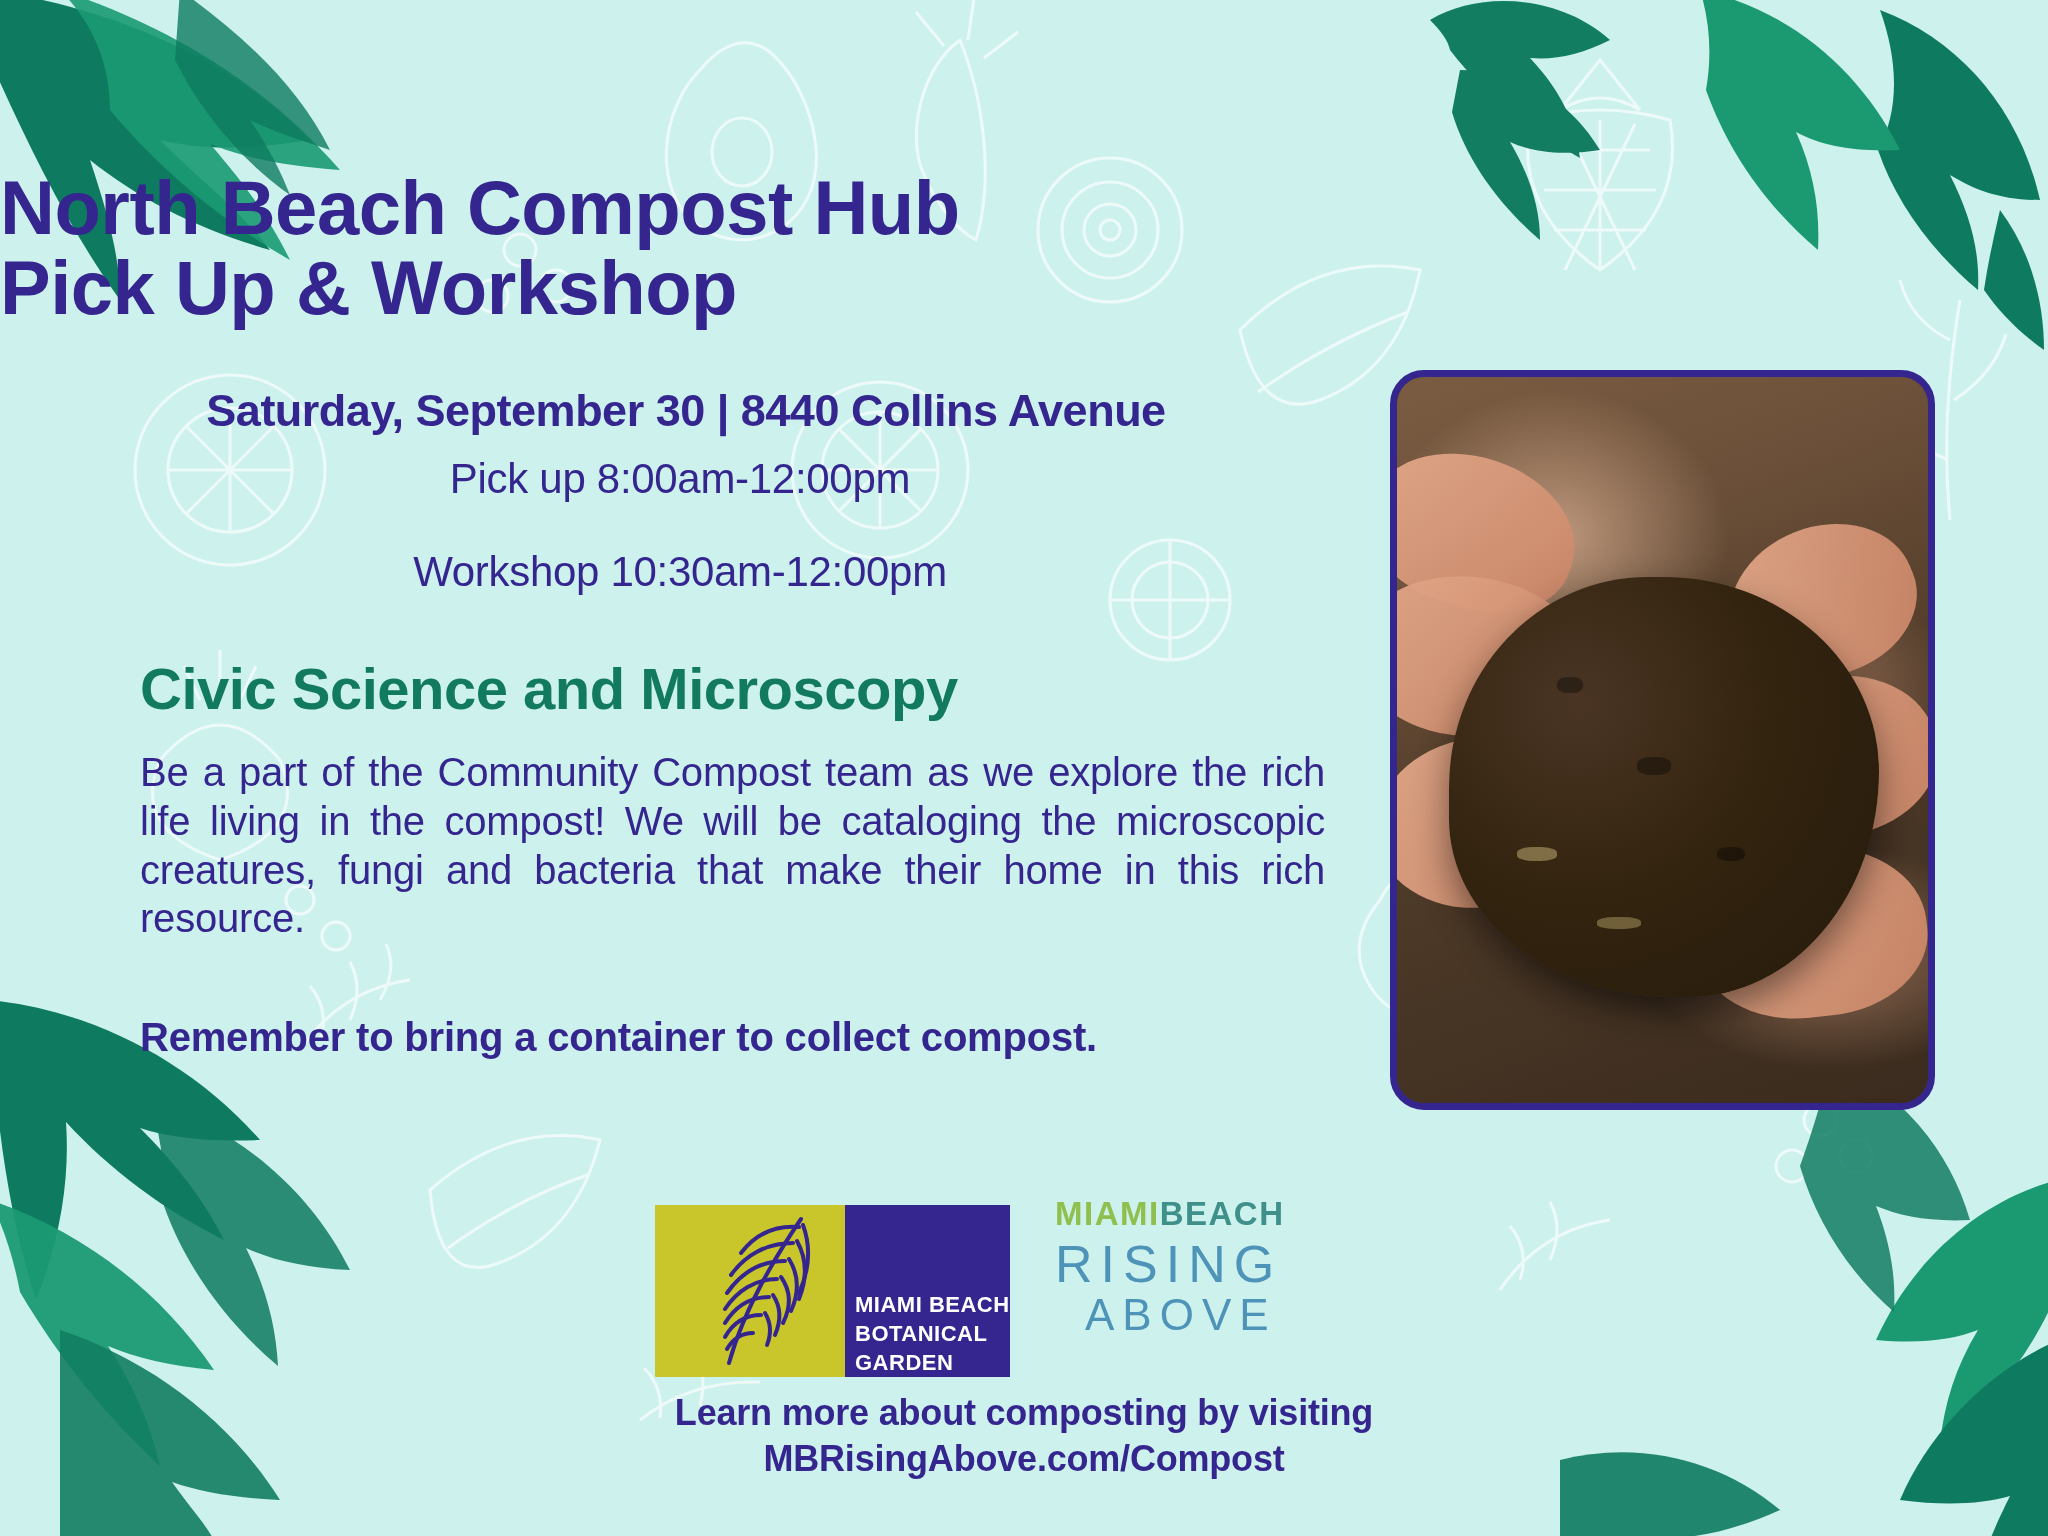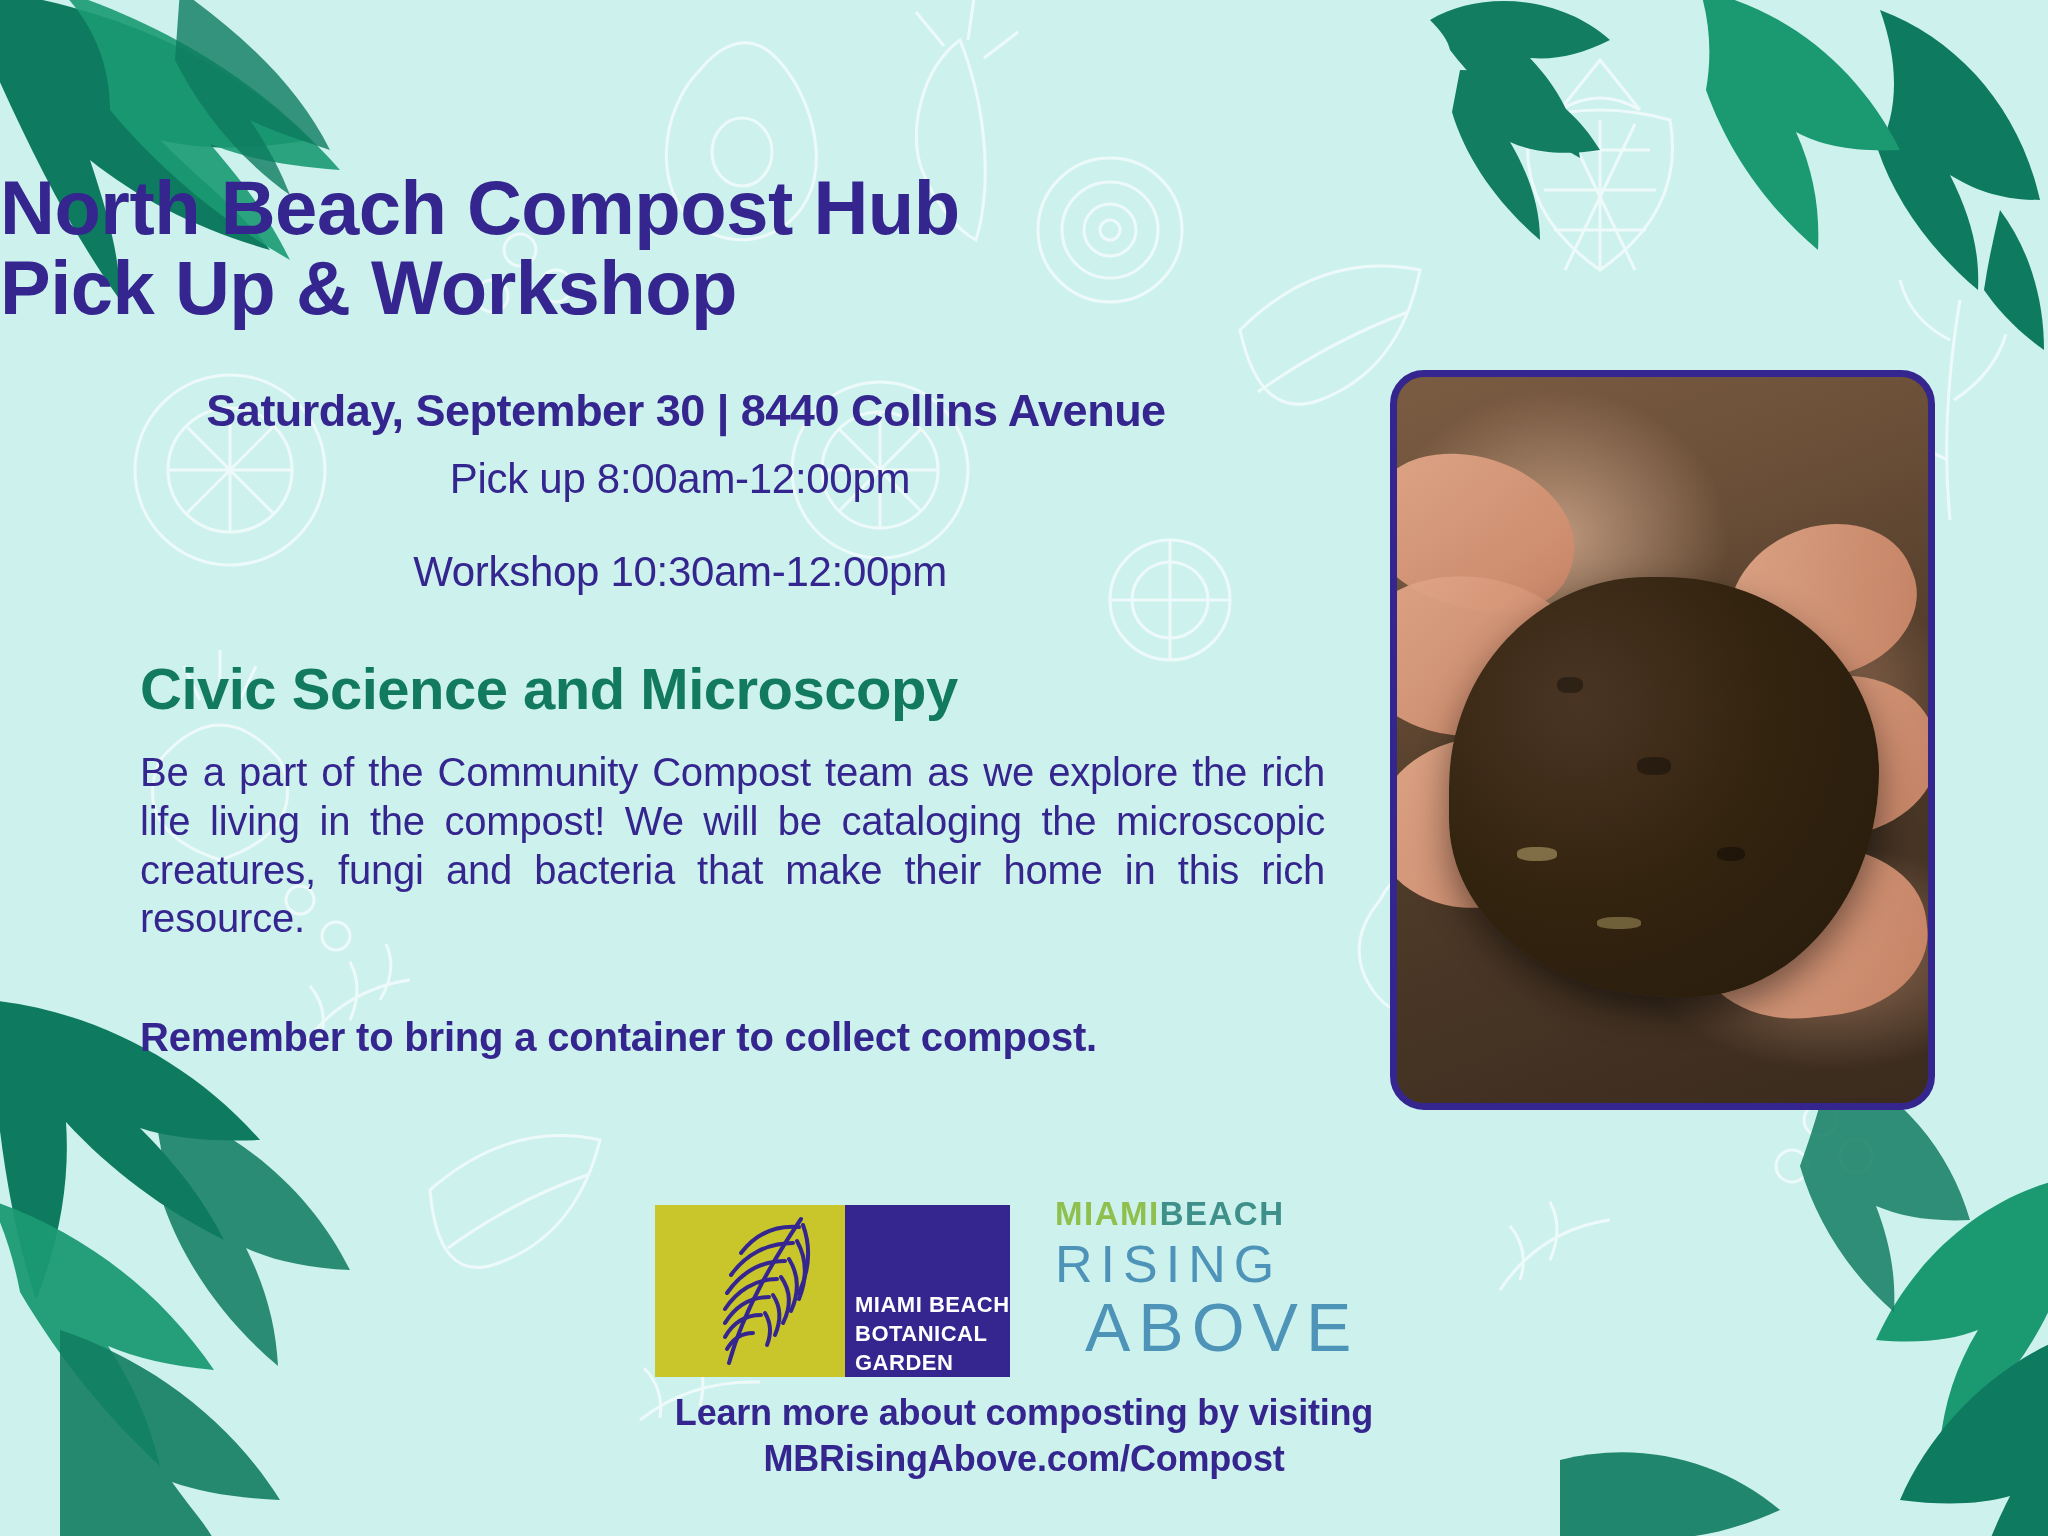--- a/index.html
+++ b/index.html
@@ -230,21 +230,21 @@
   }
   .mbra-top b { color: #3f8f8a; }
   .mbra-rising {
     font-size: 52px;
     letter-spacing: 8px;
     color: #4e93b8;
     line-height: 1.05;
     margin-top: 4px;
   }
   .mbra-above {
-    font-size: 68px;
+    font-size: 44px;
     letter-spacing: 8px;
     color: #4e93b8;
     line-height: 1.05;
     padding-left: 30px;
   }
 
   .footer {
     position: absolute;
     left: 0;
     top: 1390px;

